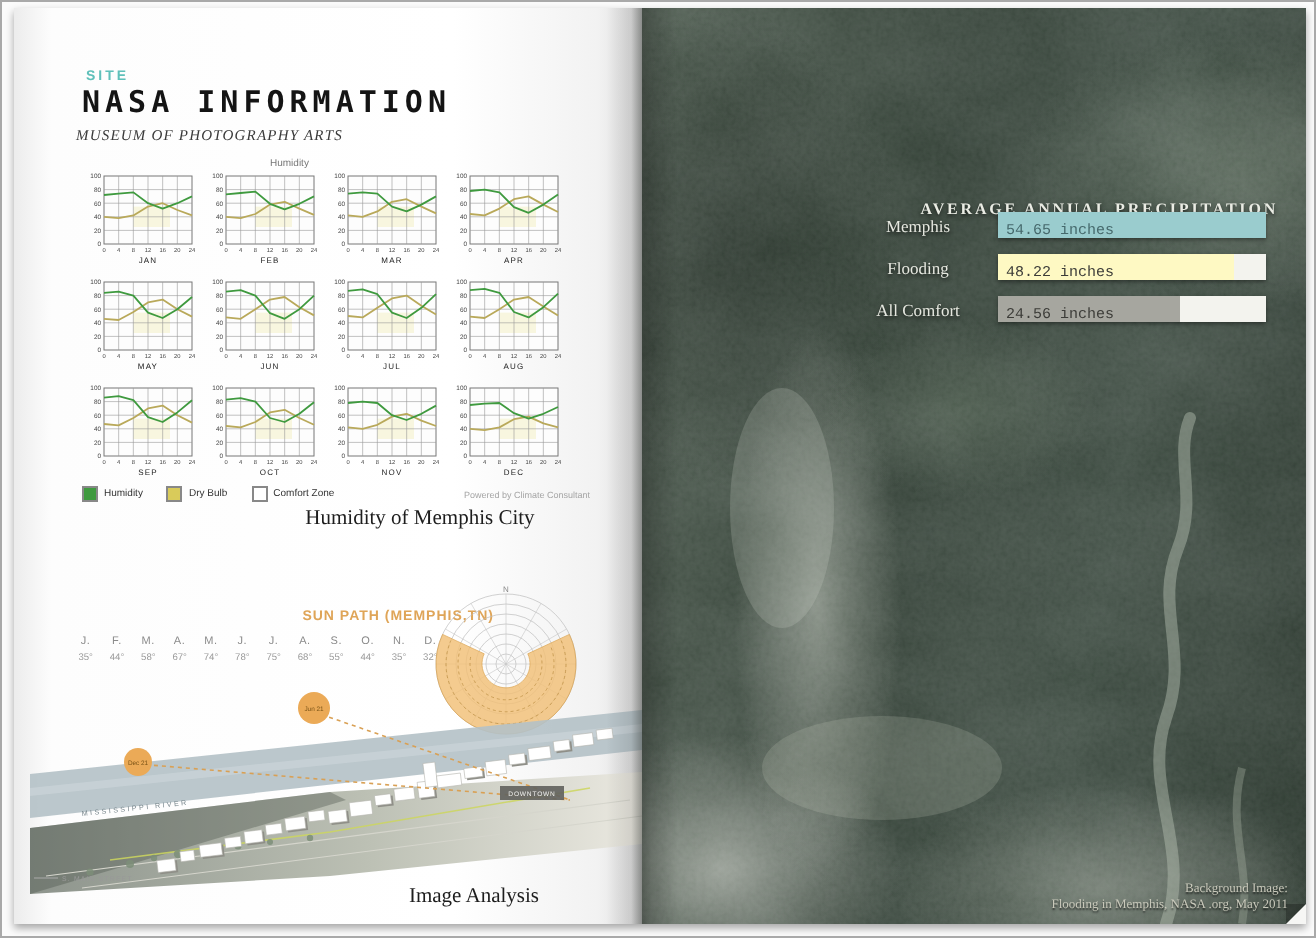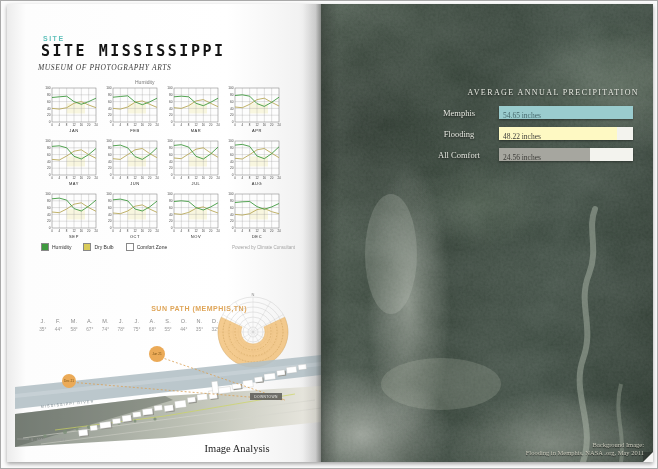--- a/index.html
+++ b/index.html
@@ -43,44 +43,44 @@
       radial-gradient(ellipse 60px 200px at 88px 300px, rgba(224,228,218,.45), rgba(224,228,218,0) 70%),
       radial-gradient(ellipse 120px 90px at 40px 430px, rgba(228,230,222,.5), rgba(228,230,222,0) 75%),
       radial-gradient(ellipse 140px 70px at 230px 440px, rgba(210,214,202,.35), rgba(210,214,202,0) 75%),
       radial-gradient(ellipse 150px 90px at 300px 80px, rgba(130,145,128,.4), rgba(130,145,128,0) 75%),
       radial-gradient(ellipse 90px 60px at 160px 200px, rgba(100,115,100,.5), rgba(100,115,100,0) 75%),
       radial-gradient(ellipse 120px 160px at 40px 120px, rgba(28,35,30,.55), rgba(28,35,30,0) 75%),
       linear-gradient(100deg,#49554b,#333e36 40%,#3d4941 68%,#2e3831 100%);}
   .sat-noise{position:absolute;inset:0;}
   .sat-river{position:absolute;inset:0;}
   .precip-panel{position:absolute;left:0;top:84px;width:332px;z-index:5;}
-  .precip-title{position:absolute;right:14px;top:0;font-family:"Liberation Serif",serif;font-size:8px;
-                letter-spacing:1.4px;color:#eaece4;text-shadow:0 1px 2px rgba(0,0,0,.7);}
+  .precip-title{position:absolute;right:14px;top:12px;font-family:"Liberation Serif",serif;font-size:8px;
+                letter-spacing:1.4px;color:#eaece4;text-shadow:0 1px 2px rgba(0,0,0,.7);font-weight:bold;}
   #precip-rows{position:absolute;left:104px;top:18px;}
   .p-row{display:flex;align-items:center;margin-bottom:8px;}
   .p-label{width:74px;text-align:center;font-family:"Liberation Serif",serif;font-size:8.5px;color:#e6e8e0;
            text-shadow:0 1px 2px rgba(0,0,0,.8);padding-right:6px;box-sizing:border-box;}
   .p-bar{width:134px;height:13px;background:#f3f3ee;box-shadow:0 1px 2px rgba(0,0,0,.4);}
   .p-fill{height:13px;line-height:13px;white-space:nowrap;overflow:visible;}
-  .p-val{font-family:Liberation Serif, serif;font-size:7.5px;padding-left:4px;}
+  .p-val{font-family:Liberation Mono, monospace;font-size:7.5px;padding-left:4px;}
   .credit{position:absolute;right:9px;top:437px;text-align:right;font-family:"Liberation Serif",serif;
           font-size:6.5px;line-height:8px;color:#c9c9bb;text-shadow:0 1px 1px rgba(0,0,0,.7);z-index:5;}
   .curl{position:absolute;right:0;bottom:0;width:0;height:0;z-index:6;
         border-right:10px solid #f6f6f4;border-top:10px solid rgba(0,0,0,.25);}
 </style>
 </head>
 <body>
 
 <div class="stage">
   <div class="corner-mark"></div>
   <div class="spread">
 
     <div class="page-left">
       <div class="site-label">SITE</div>
-      <h1 class="title">SITE MISSISSIPPI</h1>
+      <h1 class="title">NASA INFORMATION</h1>
       <div class="subtitle">MUSEUM OF PHOTOGRAPHY ARTS</div>
       <div class="hum-axis">Humidity</div>
 
       <div id="humidity-grid" class="charts-grid">
           <svg width="57" height="50" viewBox="0 0 57 50">
             <rect x="11" y="3" width="44" height="34" fill="#fdfdfd" stroke="#777" stroke-width="0.5"></rect>
             <rect x="25.666666666666664" y="18.299999999999997" width="18.333333333333336" height="10.200000000000003" fill="#efe79a" opacity="0.3"></rect>
             <line x1="11" y1="30.2" x2="55" y2="30.2" stroke="#999" stroke-width="0.3"></line>
             <line x1="11" y1="23.4" x2="55" y2="23.4" stroke="#999" stroke-width="0.3"></line>
             <line x1="11" y1="16.6" x2="55" y2="16.6" stroke="#999" stroke-width="0.3"></line>
@@ -439,20 +439,21 @@
               <span class="lt">Dry Bulb</span>
             </span>
             <span class="item">
               <span class="sw" style="background: rgb(255, 255, 255);"></span>
               <span class="lt">Comfort Zone</span>
             </span>
           </span>
         <span class="powered">Powered by Climate Consultant</span>
       </div>
 
+      <div class="caption caption-hum">Humidity of Memphis City</div>
 
       <div class="sun-title">SUN PATH (MEMPHIS,TN)</div>
       <div id="sun-months" class="sun-row months">
           <span>J.</span>
           <span>F.</span>
           <span>M.</span>
           <span>A.</span>
           <span>M.</span>
           <span>J.</span>
           <span>J.</span>

